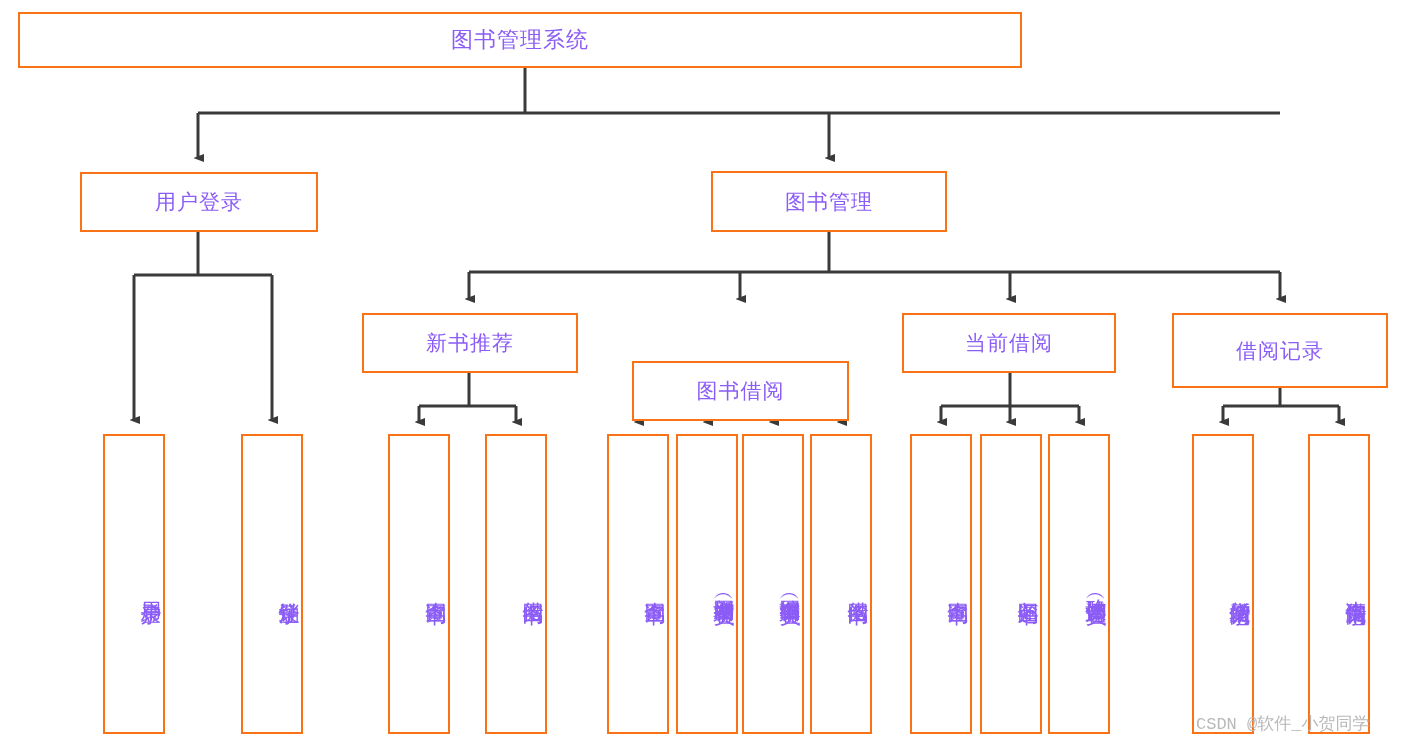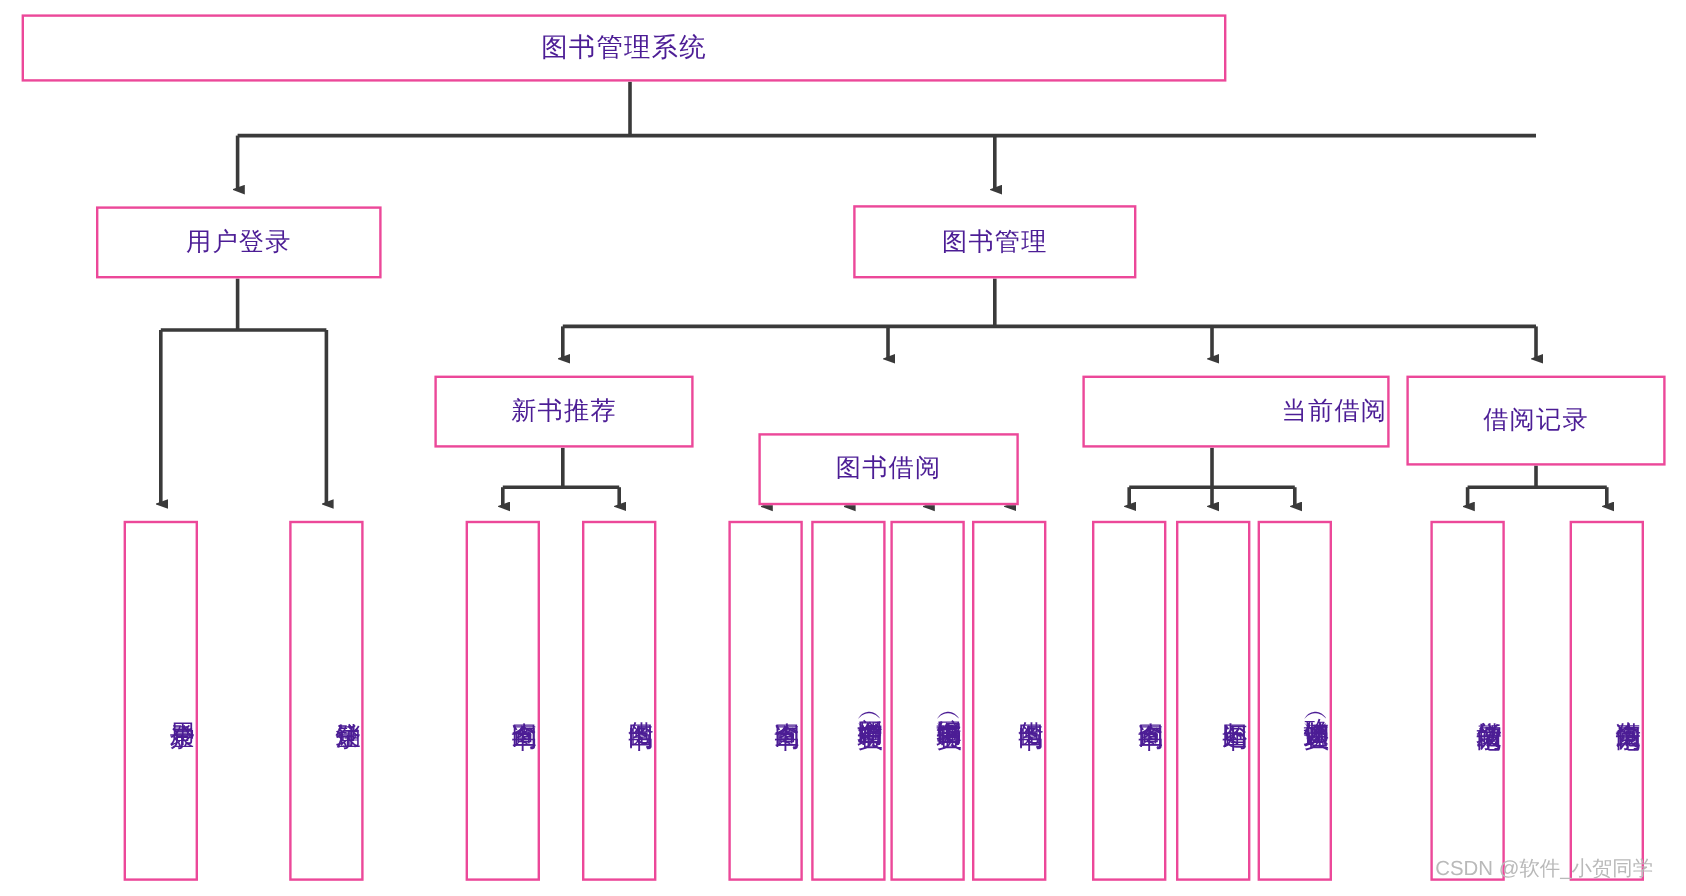--- a/index.html
+++ b/index.html
@@ -23,25 +23,25 @@
     position: absolute;
     left: 0;
     top: 0;
     width: 1405px;
     height: 747px;
   }
   .node-box {
     position: absolute;
     box-sizing: border-box;
     background: #ffffff;
-    border: 2px solid #ec4899;
+    border: 2px solid #f97316;
     display: flex;
     align-items: center;
     justify-content: center;
-    color: #4c1d95;
+    color: #8b5cf6;
   }
   .node-h {
     font-size: 21px;
     letter-spacing: 1px;
     line-height: 1.1;
     white-space: nowrap;
   }
   .node-v {
     font-size: 21px;
     line-height: 1.12;
@@ -59,21 +59,21 @@
   .node-root {
     font-size: 22px;
   }
   .watermark {
     position: absolute;
     left: 1196px;
     top: 712px;
     font-size: 17px;
     color: #b9b9b9;
     white-space: nowrap;
-    font-family: Liberation Sans, sans-serif;
+    font-family: Liberation Mono, monospace;
     text-align: right;
   }
 </style>
 </head>
 <body>
 
 <div id="diagram-root">
 
   <svg class="diagram-canvas" viewBox="0 0 1405 747">
     <defs>
@@ -150,21 +150,21 @@
   </div>
 
   <div class="node-box node-h" style="left:711px; top:171px; width:236px; height:61px;">
     <span>图书管理</span>
   </div>
 
   <div class="node-box node-h" style="left:632px; top:313px; width:217px; height:60px;margin-top:48px;">
     <span>图书借阅</span>
   </div>
 
-  <div class="node-box node-h" style="left:902px; top:313px; width:256px; height:60px;justify-content:flex-end;">
+  <div class="node-box node-h" style="left:902px; top:313px; width:214px; height:60px;">
     <span>当前借阅</span>
   </div>
 
   <div class="node-box node-h" style="left:1172px; top:313px; width:216px; height:75px;">
     <span>借阅记录</span>
   </div>
 
   <div class="node-box node-v" style="left:103px; top:434px; width:62px; height:300px;">
     <span>用户登录</span>
   </div>

